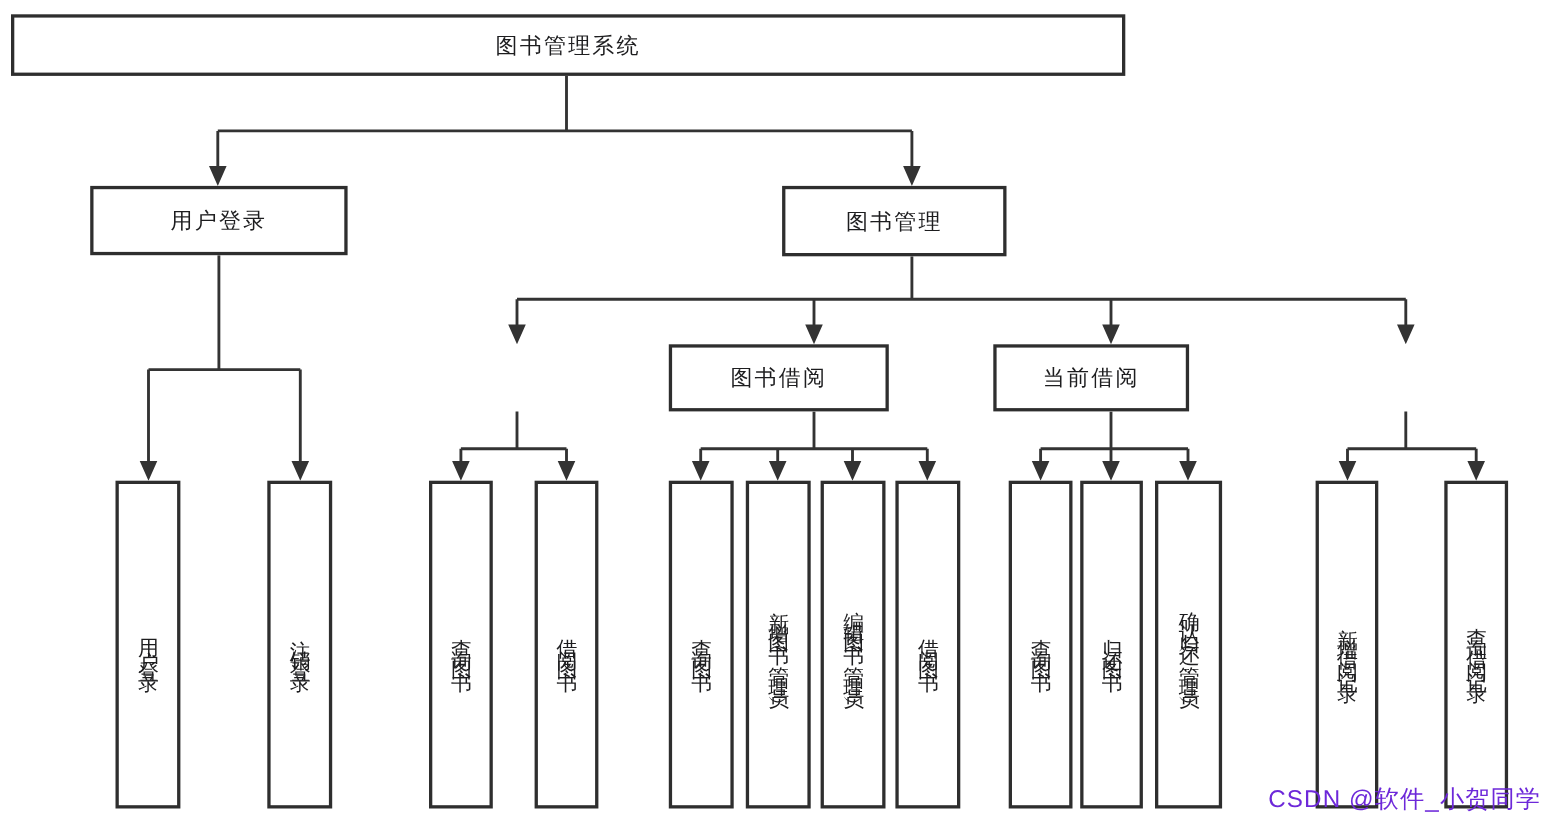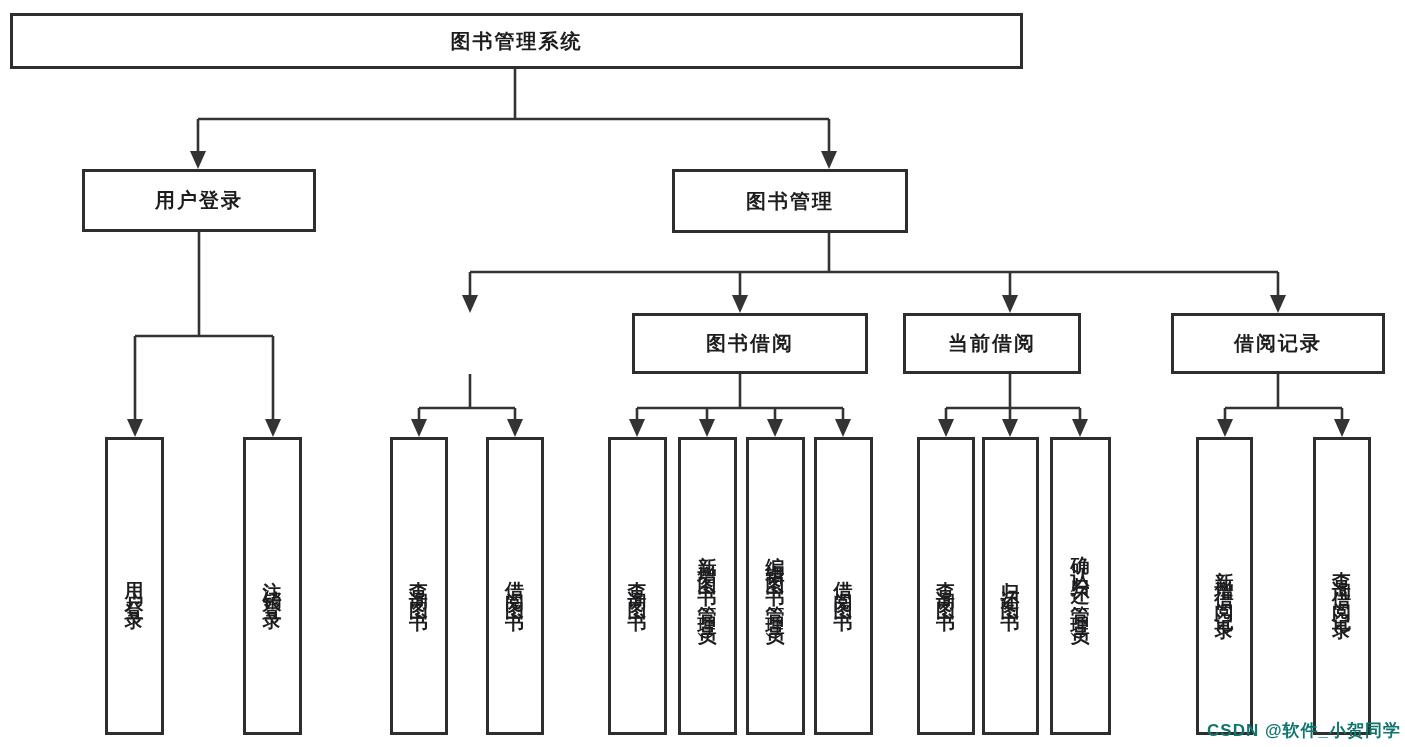--- a/index.html
+++ b/index.html
@@ -7,21 +7,20 @@
     padding: 0;
     background: #ffffff;
     font-family: "Liberation Sans", "DejaVu Sans", sans-serif;
   }
   .stage {
     position: relative;
     width: 1405px;
     height: 747px;
     background: #ffffff;
     overflow: hidden;
-    font-weight: bold;
   }
   svg.connectors {
     position: absolute;
     left: 0; top: 0;
     width: 1405px;
     height: 747px;
     z-index: 0;
   }
   .node {
     position: absolute;
@@ -42,22 +41,22 @@
     text-orientation: mixed;
     font-size: 19px;
     letter-spacing: 10px;
     white-space: normal;
     line-height: 1;
   }
   .watermark {
     position: absolute;
     right: 4px;
     bottom: 5px;
-    font-size: 17px;
-    color: #0f766e;
+    font-size: 22px;
+    color: #6d28d9;
     letter-spacing: 1px;
     z-index: 2;
   }
 </style>
 </head>
 <body>
 
 <div class="stage">
 
   <svg class="connectors" viewBox="0 0 1405 747" aria-hidden="true">
@@ -88,25 +87,24 @@
       M938 419 L954 419 L946 437 Z
       M1002 419 L1018 419 L1010 437 Z
       M1072 419 L1088 419 L1080 437 Z
       M1217 419 L1233 419 L1225 437 Z
       M1334 419 L1350 419 L1342 437 Z"></path>
   </svg>
 
   <div class="node" style="left:10px; top:13px; width:1013px; height:56px;">图书管理系统</div>
 
   <div class="node" style="left:82px; top:169px; width:234px; height:63px;">用户登录</div>
-  <div class="node" style="left:672px; top:169px; width:236px; height:64px;">图书管理</div>
+  <div class="node" style="left:711px; top:169px; width:204px; height:64px;">图书管理</div>
 
-  <div class="node" style="left:632px; top:313px; width:236px; height:61px;">图书借阅</div>
+  <div class="node" style="left:608px; top:313px; width:200px; height:61px;">图书借阅</div>
   <div class="node" style="left:903px; top:313px; width:178px; height:61px;">当前借阅</div>
-  <div class="node" style="left:1171px; top:313px; width:214px; height:61px;">借阅记录</div>
 
   <div class="node v" style="left:105px; top:437px; width:59px; height:298px;">用户登录</div>
   <div class="node v" style="left:243px; top:437px; width:59px; height:298px;">注销登录</div>
 
   <div class="node v" style="left:390px; top:437px; width:58px; height:298px;">查询图书</div>
   <div class="node v" style="left:486px; top:437px; width:58px; height:298px;">借阅图书</div>
 
   <div class="node v" style="left:608px; top:437px; width:59px; height:298px;">查询图书</div>
   <div class="node v" style="left:678px; top:437px; width:59px; height:298px;">新增图书（管理员）</div>
   <div class="node v" style="left:746px; top:437px; width:59px; height:298px;">编辑图书（管理员）</div>

